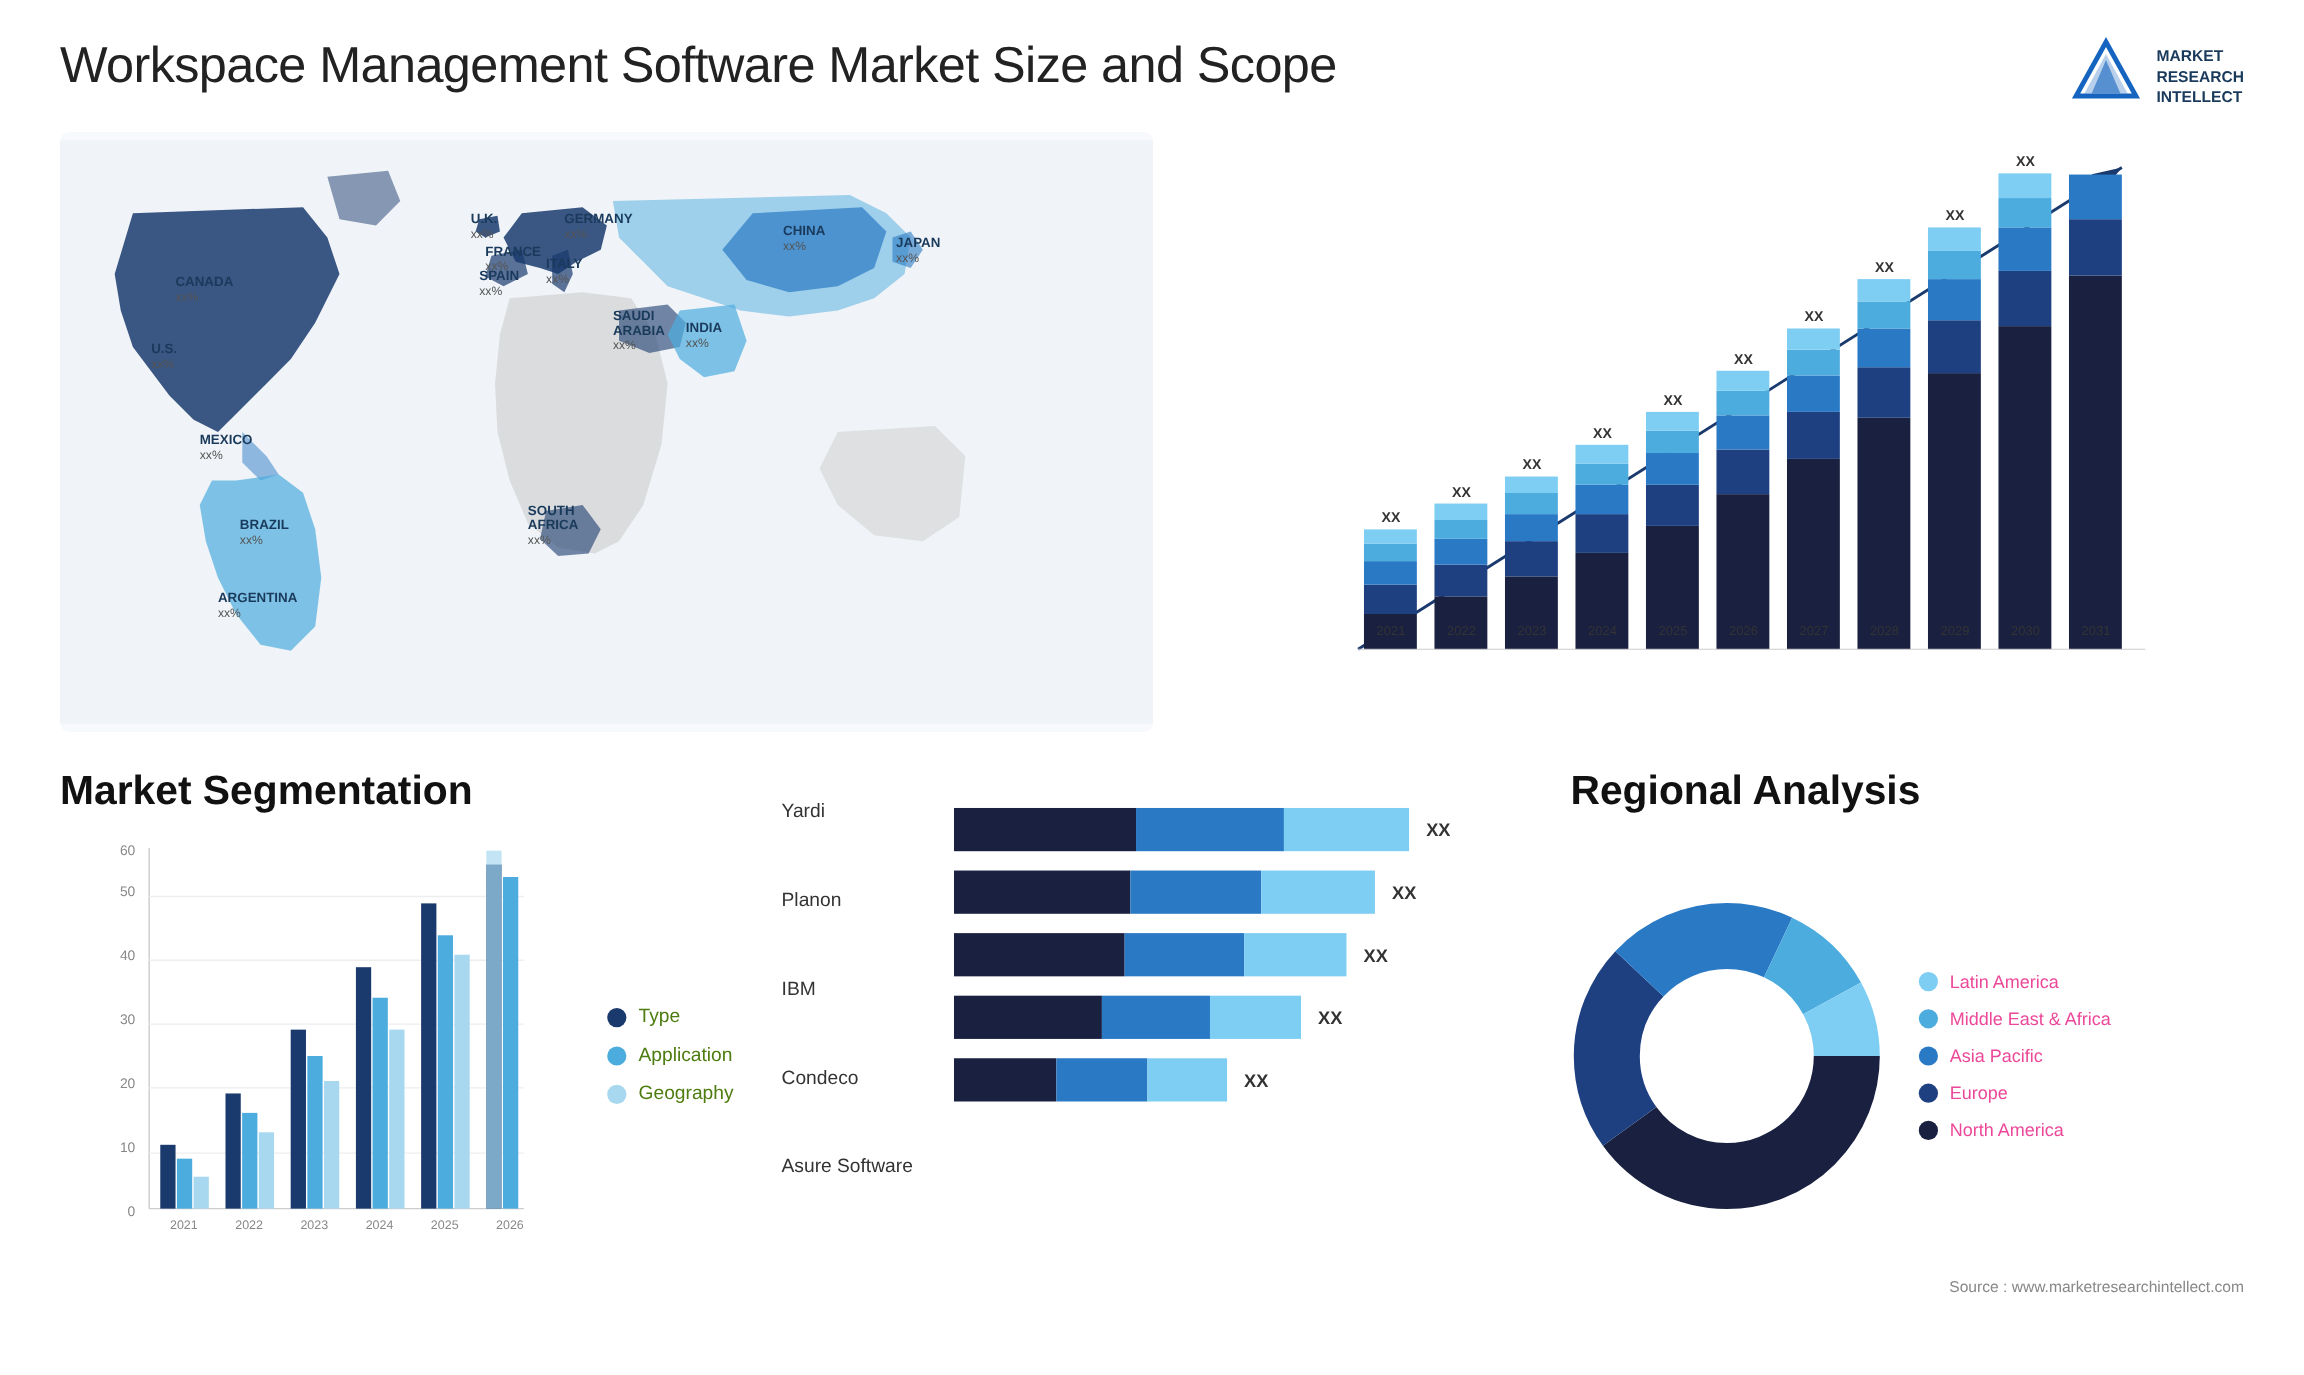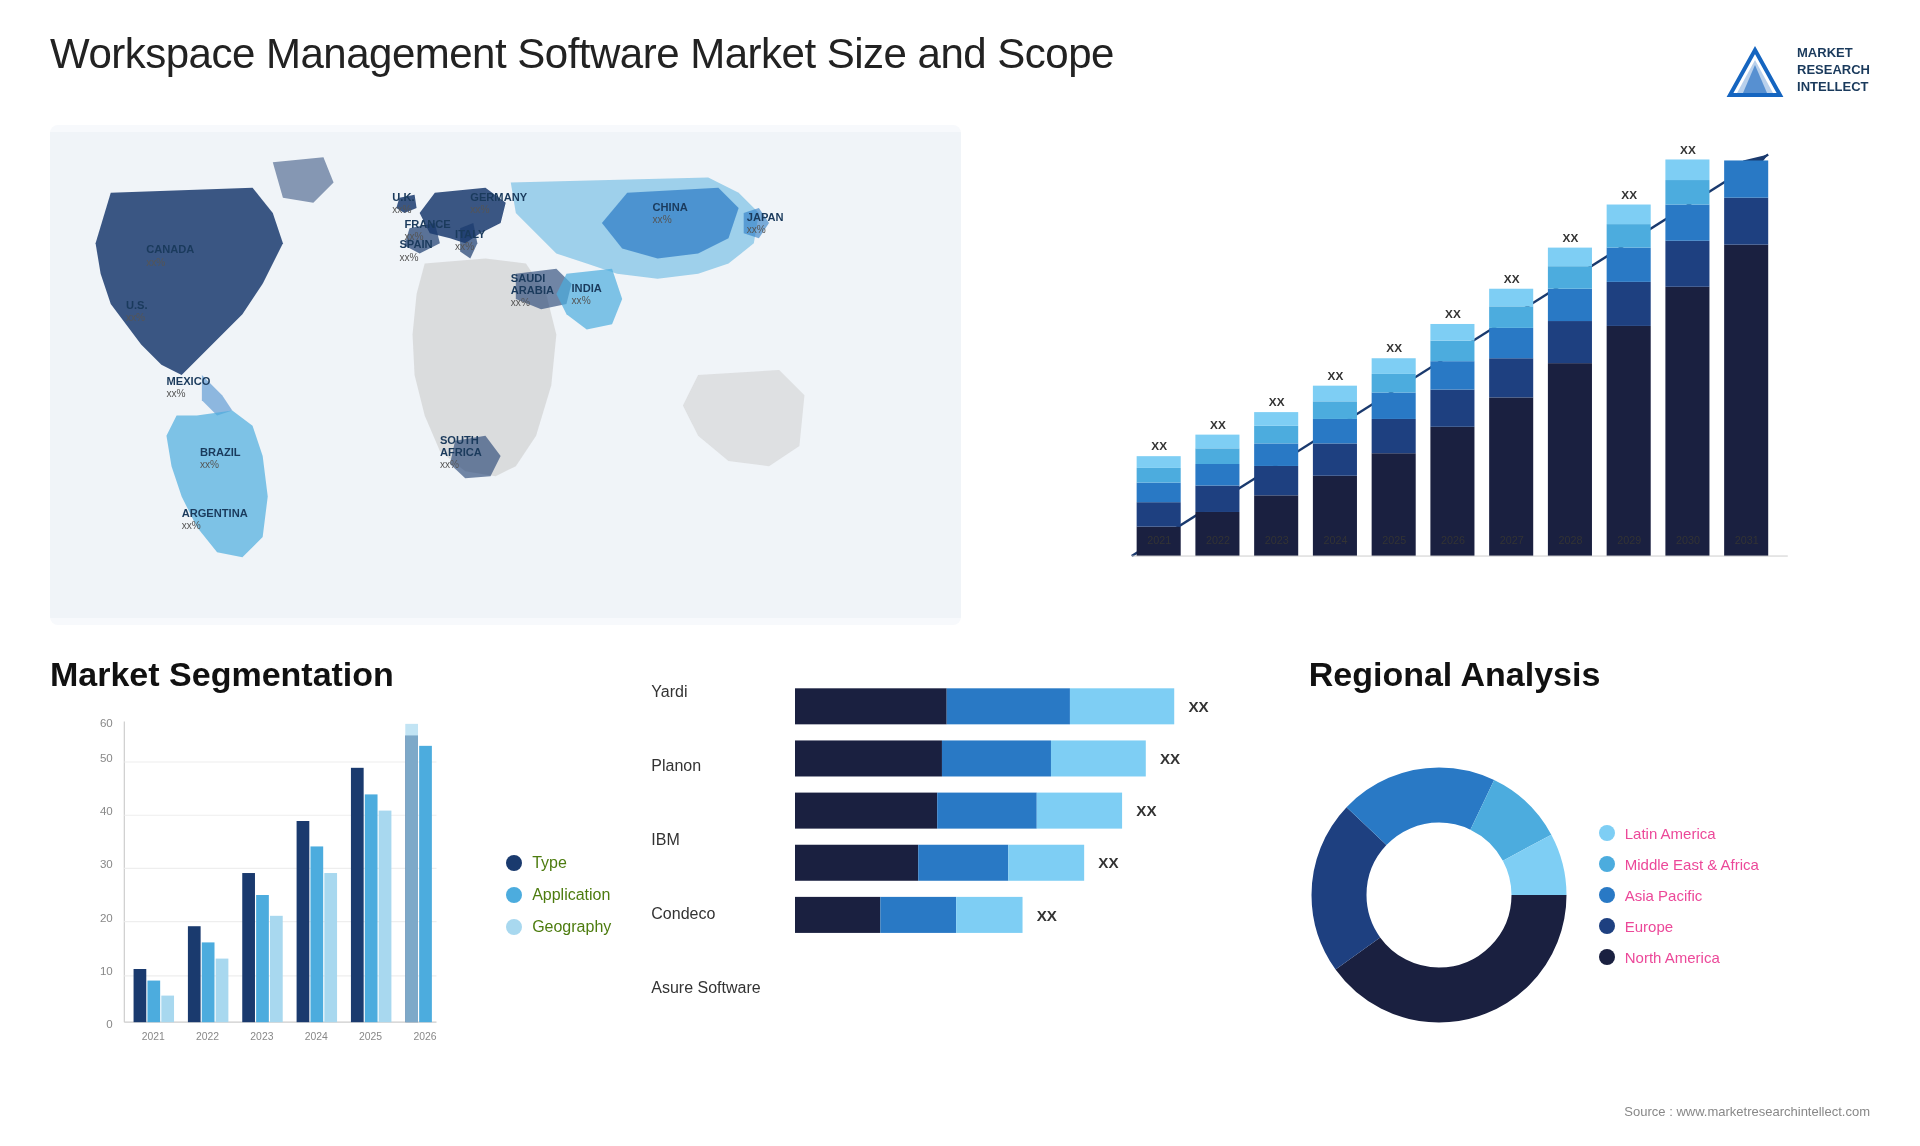--- a/index.html
+++ b/index.html
@@ -24,23 +24,22 @@
       margin-bottom: 20px;
     }
     .page-title {
       font-size: 42px;
       font-weight: 400;
       color: #222;
       letter-spacing: -0.5px;
     }
     .logo-area {
       display: flex;
-      align-items: flex-start;
+      align-items: flex-end;
       gap: 12px;
-      margin-top: 15px;
     }
     .logo-icon {
       width: 60px;
       height: 60px;
     }
     .logo-text {
       font-size: 13px;
       font-weight: 700;
       color: #1a3a5c;
       line-height: 1.3;
@@ -195,21 +194,21 @@
       height: 16px;
       border-radius: 50%;
       flex-shrink: 0;
     }
 
     
     .source-text {
       text-align: right;
       font-size: 13px;
       color: #888;
-      margin-top: 24px;
+      margin-top: 0;
     }
   </style>
 </head>
 <body>
 
 <div class="page">
 
   <div class="header">
     <h1 class="page-title">Workspace Management Software Market Size and Scope</h1>
     <div class="logo-area">

